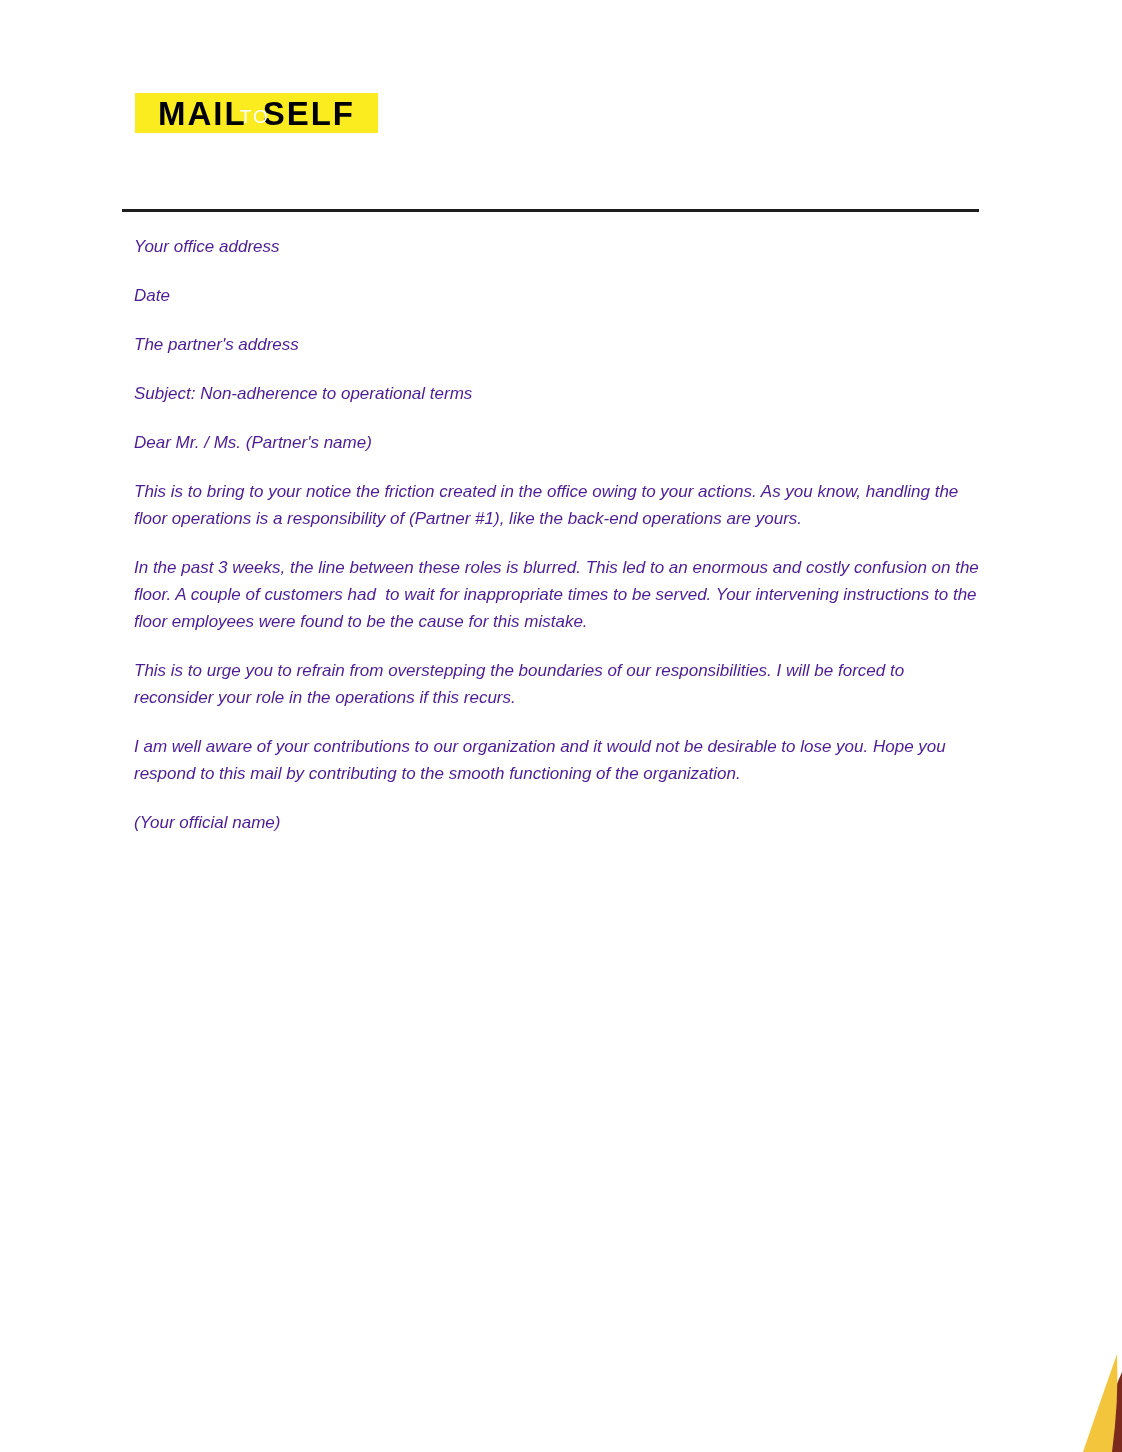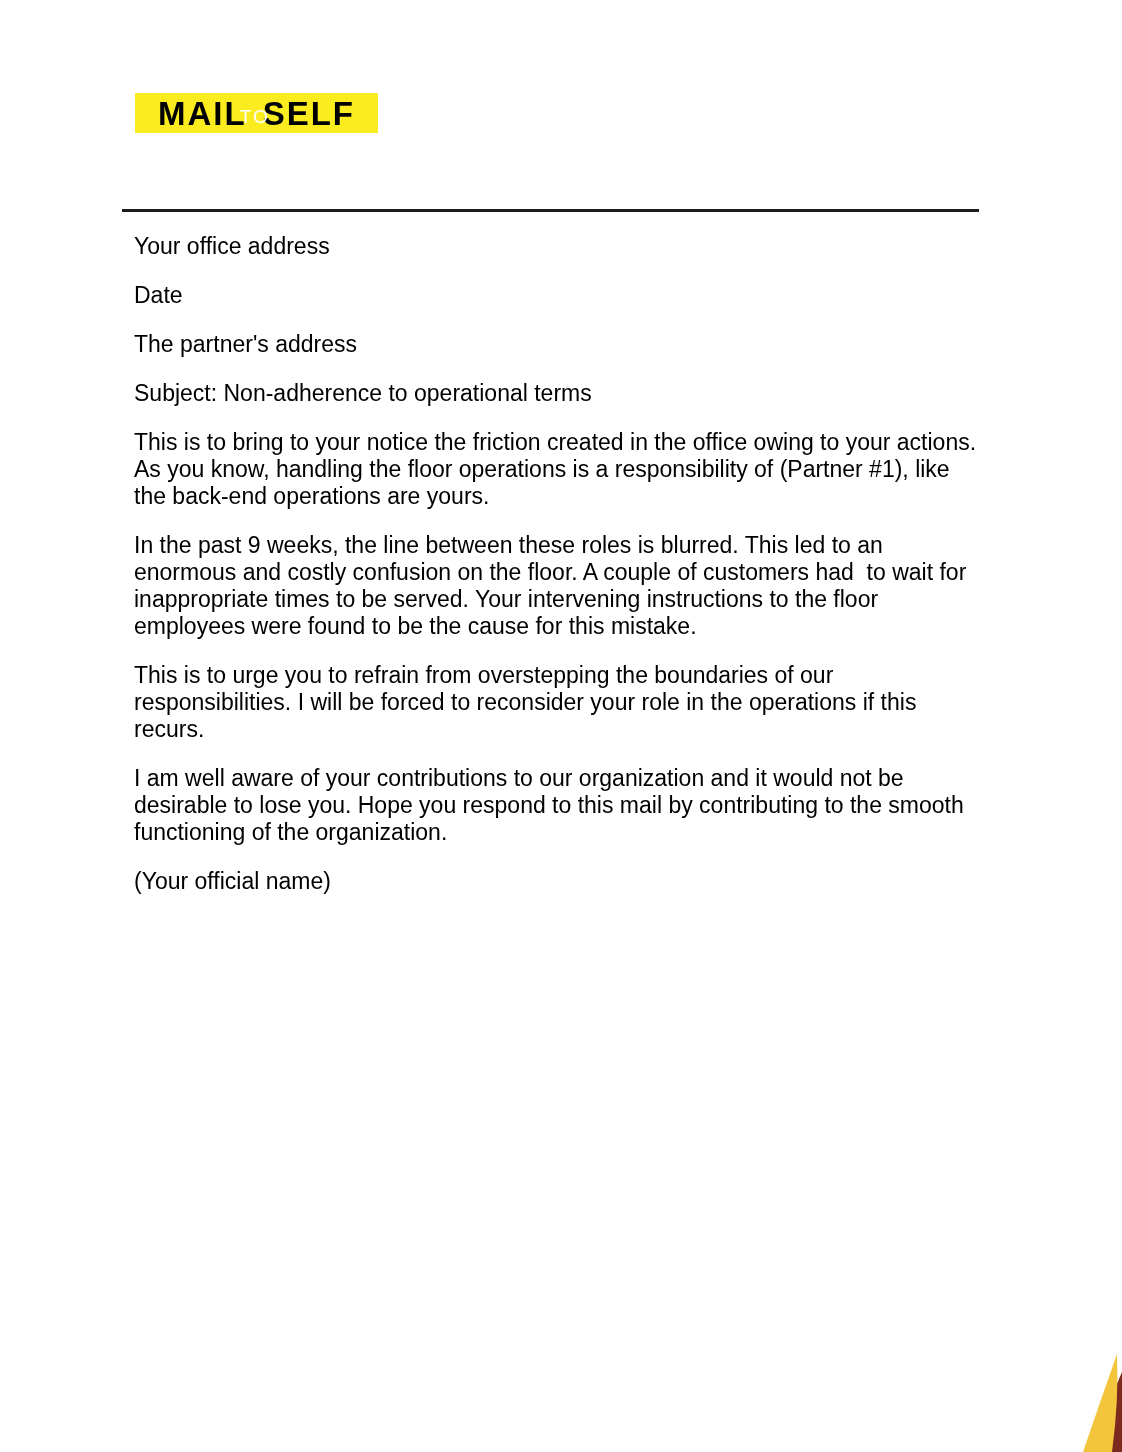--- a/index.html
+++ b/index.html
@@ -54,23 +54,24 @@
     height: 3px;
     background: #1d1d1d;
   }
 
   
   .letter {
     position: absolute;
     left: 134px;
     top: 233px;
     width: 852px;
-    font-size: 23px;
+    font-size: 17px;
     line-height: 27px;
-    color: #000000;
+    color: #4c1d95;
+    font-style: italic;
   }
   .letter p {
     margin: 0 0 22px 0;
     white-space: pre-wrap;
   }
 
   
   .corner-decoration {
     position: absolute;
     right: 0;
@@ -89,22 +90,23 @@
   <span class="word">SELF</span>
 </div>
 
 <div class="rule"></div>
 
 <div class="letter">
   <p>Your office address</p>
   <p>Date</p>
   <p>The partner's address</p>
   <p>Subject: Non-adherence to operational terms</p>
+  <p>Dear Mr. / Ms. (Partner's name)</p>
   <p>This is to bring to your notice the friction created in the office owing to your actions. As you know, handling the floor operations is a responsibility of (Partner #1), like the back-end operations are yours.</p>
-  <p>In the past 9 weeks, the line between these roles is blurred. This led to an enormous and costly confusion on the floor. A couple of customers had  to wait for inappropriate times to be served. Your intervening instructions to the floor employees were found to be the cause for this mistake.</p>
+  <p>In the past 3 weeks, the line between these roles is blurred. This led to an enormous and costly confusion on the floor. A couple of customers had  to wait for inappropriate times to be served. Your intervening instructions to the floor employees were found to be the cause for this mistake.</p>
   <p>This is to urge you to refrain from overstepping the boundaries of our responsibilities. I will be forced to reconsider your role in the operations if this recurs.</p>
   <p>I am well aware of your contributions to our organization and it would not be desirable to lose you. Hope you respond to this mail by contributing to the smooth functioning of the organization.</p>
   <p>(Your official name)</p>
 </div>
 
 <svg class="corner-decoration" viewBox="0 0 60 110" aria-hidden="true">
   <path d="M60,30 L60,110 L26,110 Z" fill="#7d2a1e"></path>
   <path d="M55,12 Q36,66 21,110 L50,110 Q57,58 55,12 Z" fill="#f3c53d"></path>
 </svg>
 

